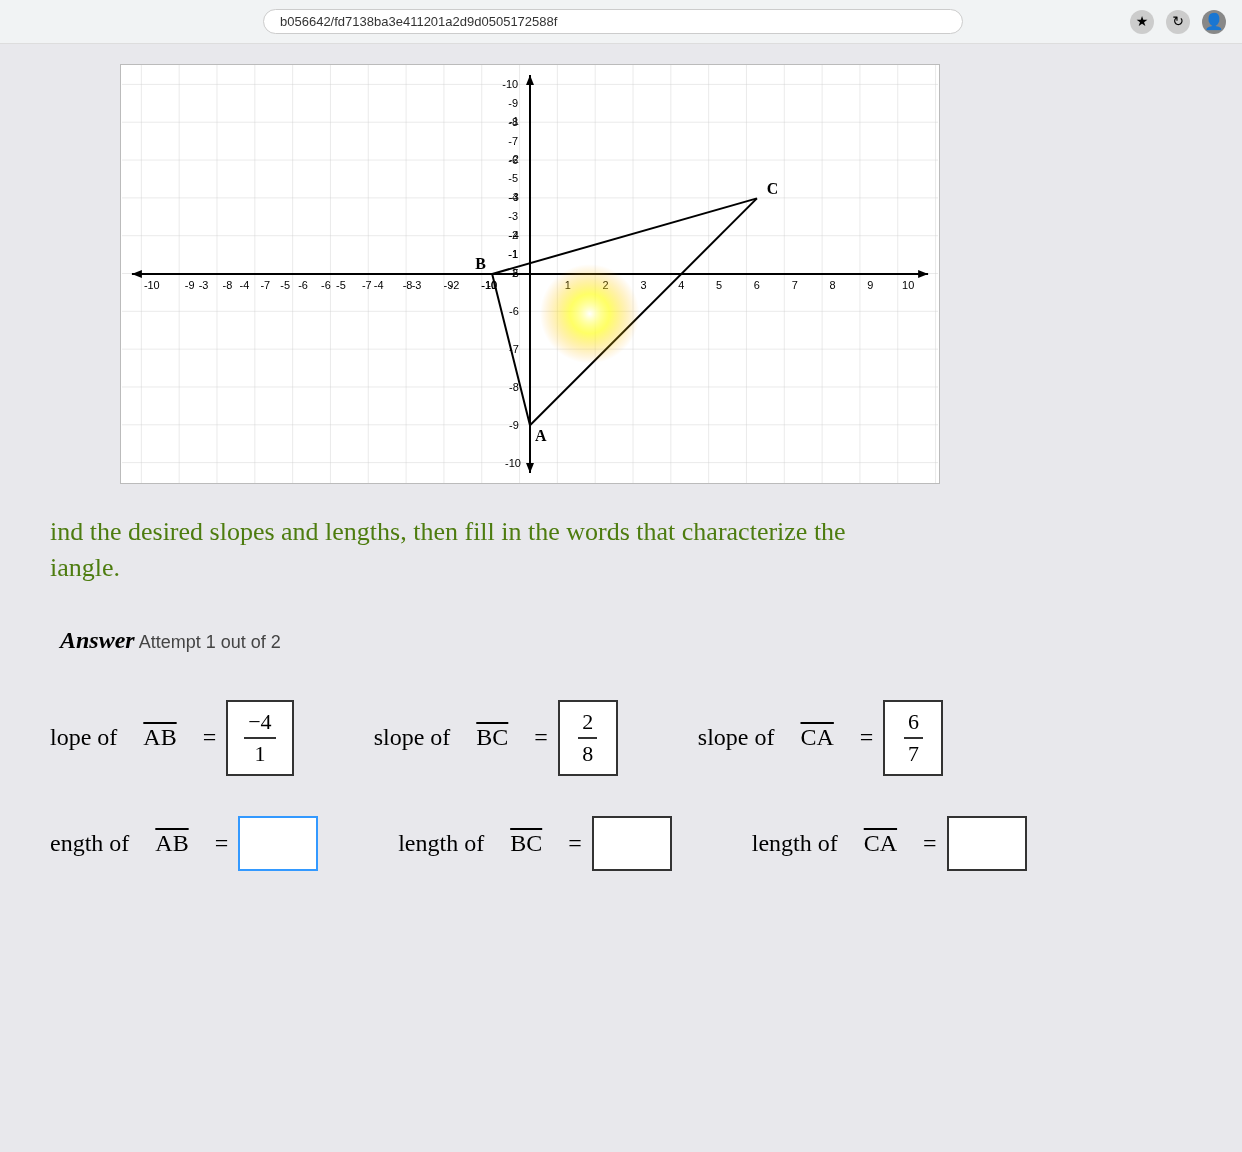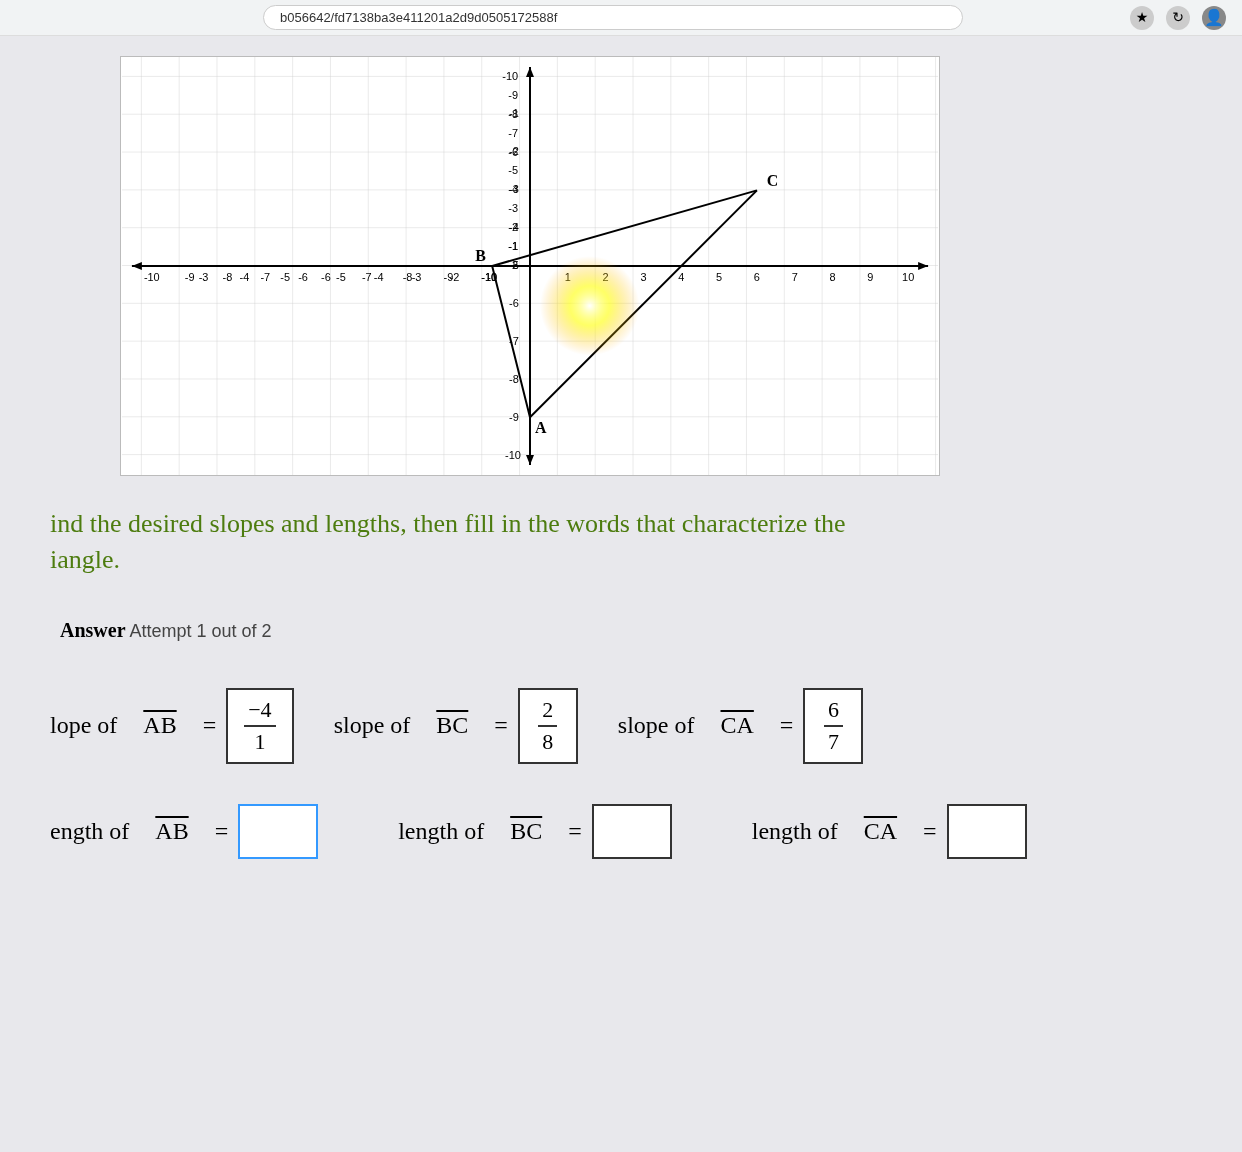--- a/index.html
+++ b/index.html
@@ -11,21 +11,21 @@
       overflow-x: hidden;
     }
 
     .browser-bar {
       background: #f1f3f4;
       border-bottom: 1px solid #ddd;
       padding: 8px 16px;
       display: flex;
       align-items: center;
       justify-content: space-between;
-      height: 36px;
+      height: 44px;
     }
     .browser-url {
       background: white;
       border: 1px solid #ccc;
       border-radius: 20px;
       padding: 4px 16px;
       font-size: 13px;
       font-family: Arial, sans-serif;
       color: #333;
       flex: 1;
@@ -75,39 +75,40 @@
       font-size: 26px;
       font-family: Georgia, serif;
       color: #4d7c0f;
       margin-bottom: 40px;
       line-height: 1.4;
       padding-left: 10px;
     }
 
     
     .answer-label {
-      font-size: 20px;
+      font-size: 24px;
       font-family: Georgia, serif;
       font-weight: bold;
       margin-bottom: 6px;
       padding-left: 10px;
+      font-style: italic;
     }
     .attempt-text {
       font-size: 18px;
       font-family: Arial, sans-serif;
       color: #444;
       font-weight: normal;
       margin-left: 4px;
     }
 
     
     .slopes-row {
       display: flex;
       align-items: center;
-      gap: 40px;
+      gap: 80px;
       margin-top: 40px;
       margin-bottom: 40px;
       padding-left: 10px;
     }
 
     .slope-item {
       display: flex;
       align-items: center;
       gap: 10px;
       font-size: 24px;

